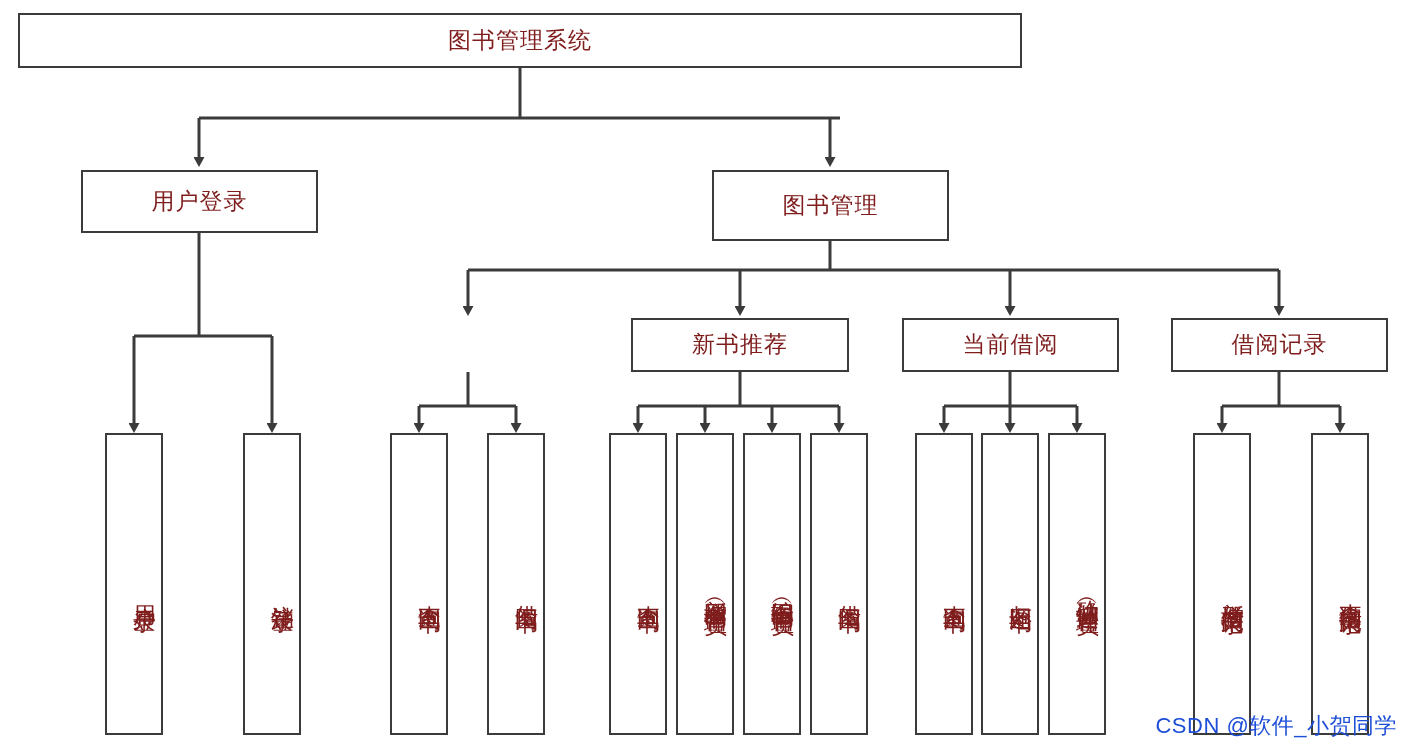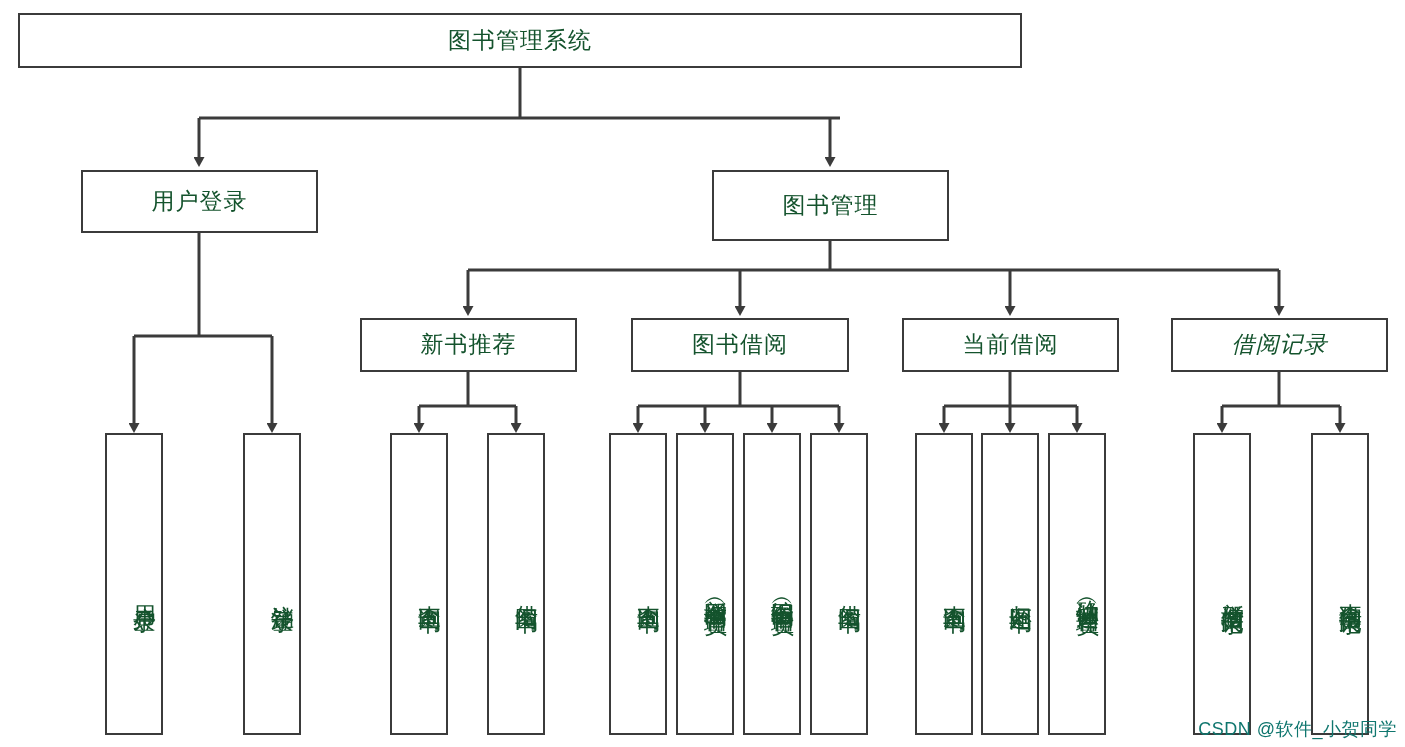--- a/index.html
+++ b/index.html
@@ -28,21 +28,21 @@
     pointer-events: none;
   }
   .node {
     position: absolute;
     box-sizing: border-box;
     border: 2.5px solid #3b3b3b;
     background: #ffffff;
     display: flex;
     align-items: center;
     justify-content: center;
-    color: #14532d;
+    color: #7f1d1d;
   }
   .node.horiz {
     font-size: 23px;
     letter-spacing: 1px;
     line-height: 1.2;
   }
   .node.vert {
     writing-mode: vertical-rl;
     text-orientation: upright;
     font-size: 23px;
@@ -53,22 +53,22 @@
   }
   .node.vert .vtext {
     writing-mode: vertical-rl;
     text-orientation: upright;
     white-space: nowrap;
   }
   .watermark {
     position: absolute;
     right: 8px;
     bottom: 6px;
-    font-size: 18px;
-    color: #0f766e;
+    font-size: 22px;
+    color: #1d4ed8;
     letter-spacing: 0.5px;
     white-space: nowrap;
   }
 </style>
 </head>
 <body>
 
 <div id="canvas">
 
   <svg class="connectors" viewBox="0 0 1405 747" xmlns="http://www.w3.org/2000/svg">
@@ -126,33 +126,30 @@
   </div>
 
   <div class="node horiz" style="left:81px; top:170px; width:237px; height:63px;">
     <span>用户登录</span>
   </div>
 
   <div class="node horiz" style="left:712px; top:170px; width:237px; height:71px;">
     <span>图书管理</span>
   </div>
 
-  <div class="node horiz" style="left:360px; top:318px; width:217px; height:54px;">
+
+  <div class="node horiz" style="left:631px; top:318px; width:218px; height:54px;">
     <span>新书推荐</span>
-  </div>
-
-  <div class="node horiz" style="left:631px; top:318px; width:218px; height:54px;">
-    <span>图书借阅</span>
   </div>
 
   <div class="node horiz" style="left:902px; top:318px; width:217px; height:54px;text-align:right;">
     <span>当前借阅</span>
   </div>
 
-  <div class="node horiz" style="left:1171px; top:318px; width:217px; height:54px;font-style:italic;">
+  <div class="node horiz" style="left:1171px; top:318px; width:217px; height:54px;">
     <span>借阅记录</span>
   </div>
 
   <div class="node vert" style="left:105px; top:433px; width:58px; height:302px;">
     <span class="vtext">用户登录</span>
   </div>
 
   <div class="node vert" style="left:243px; top:433px; width:58px; height:302px;">
     <span class="vtext">注销登录</span>
   </div>

